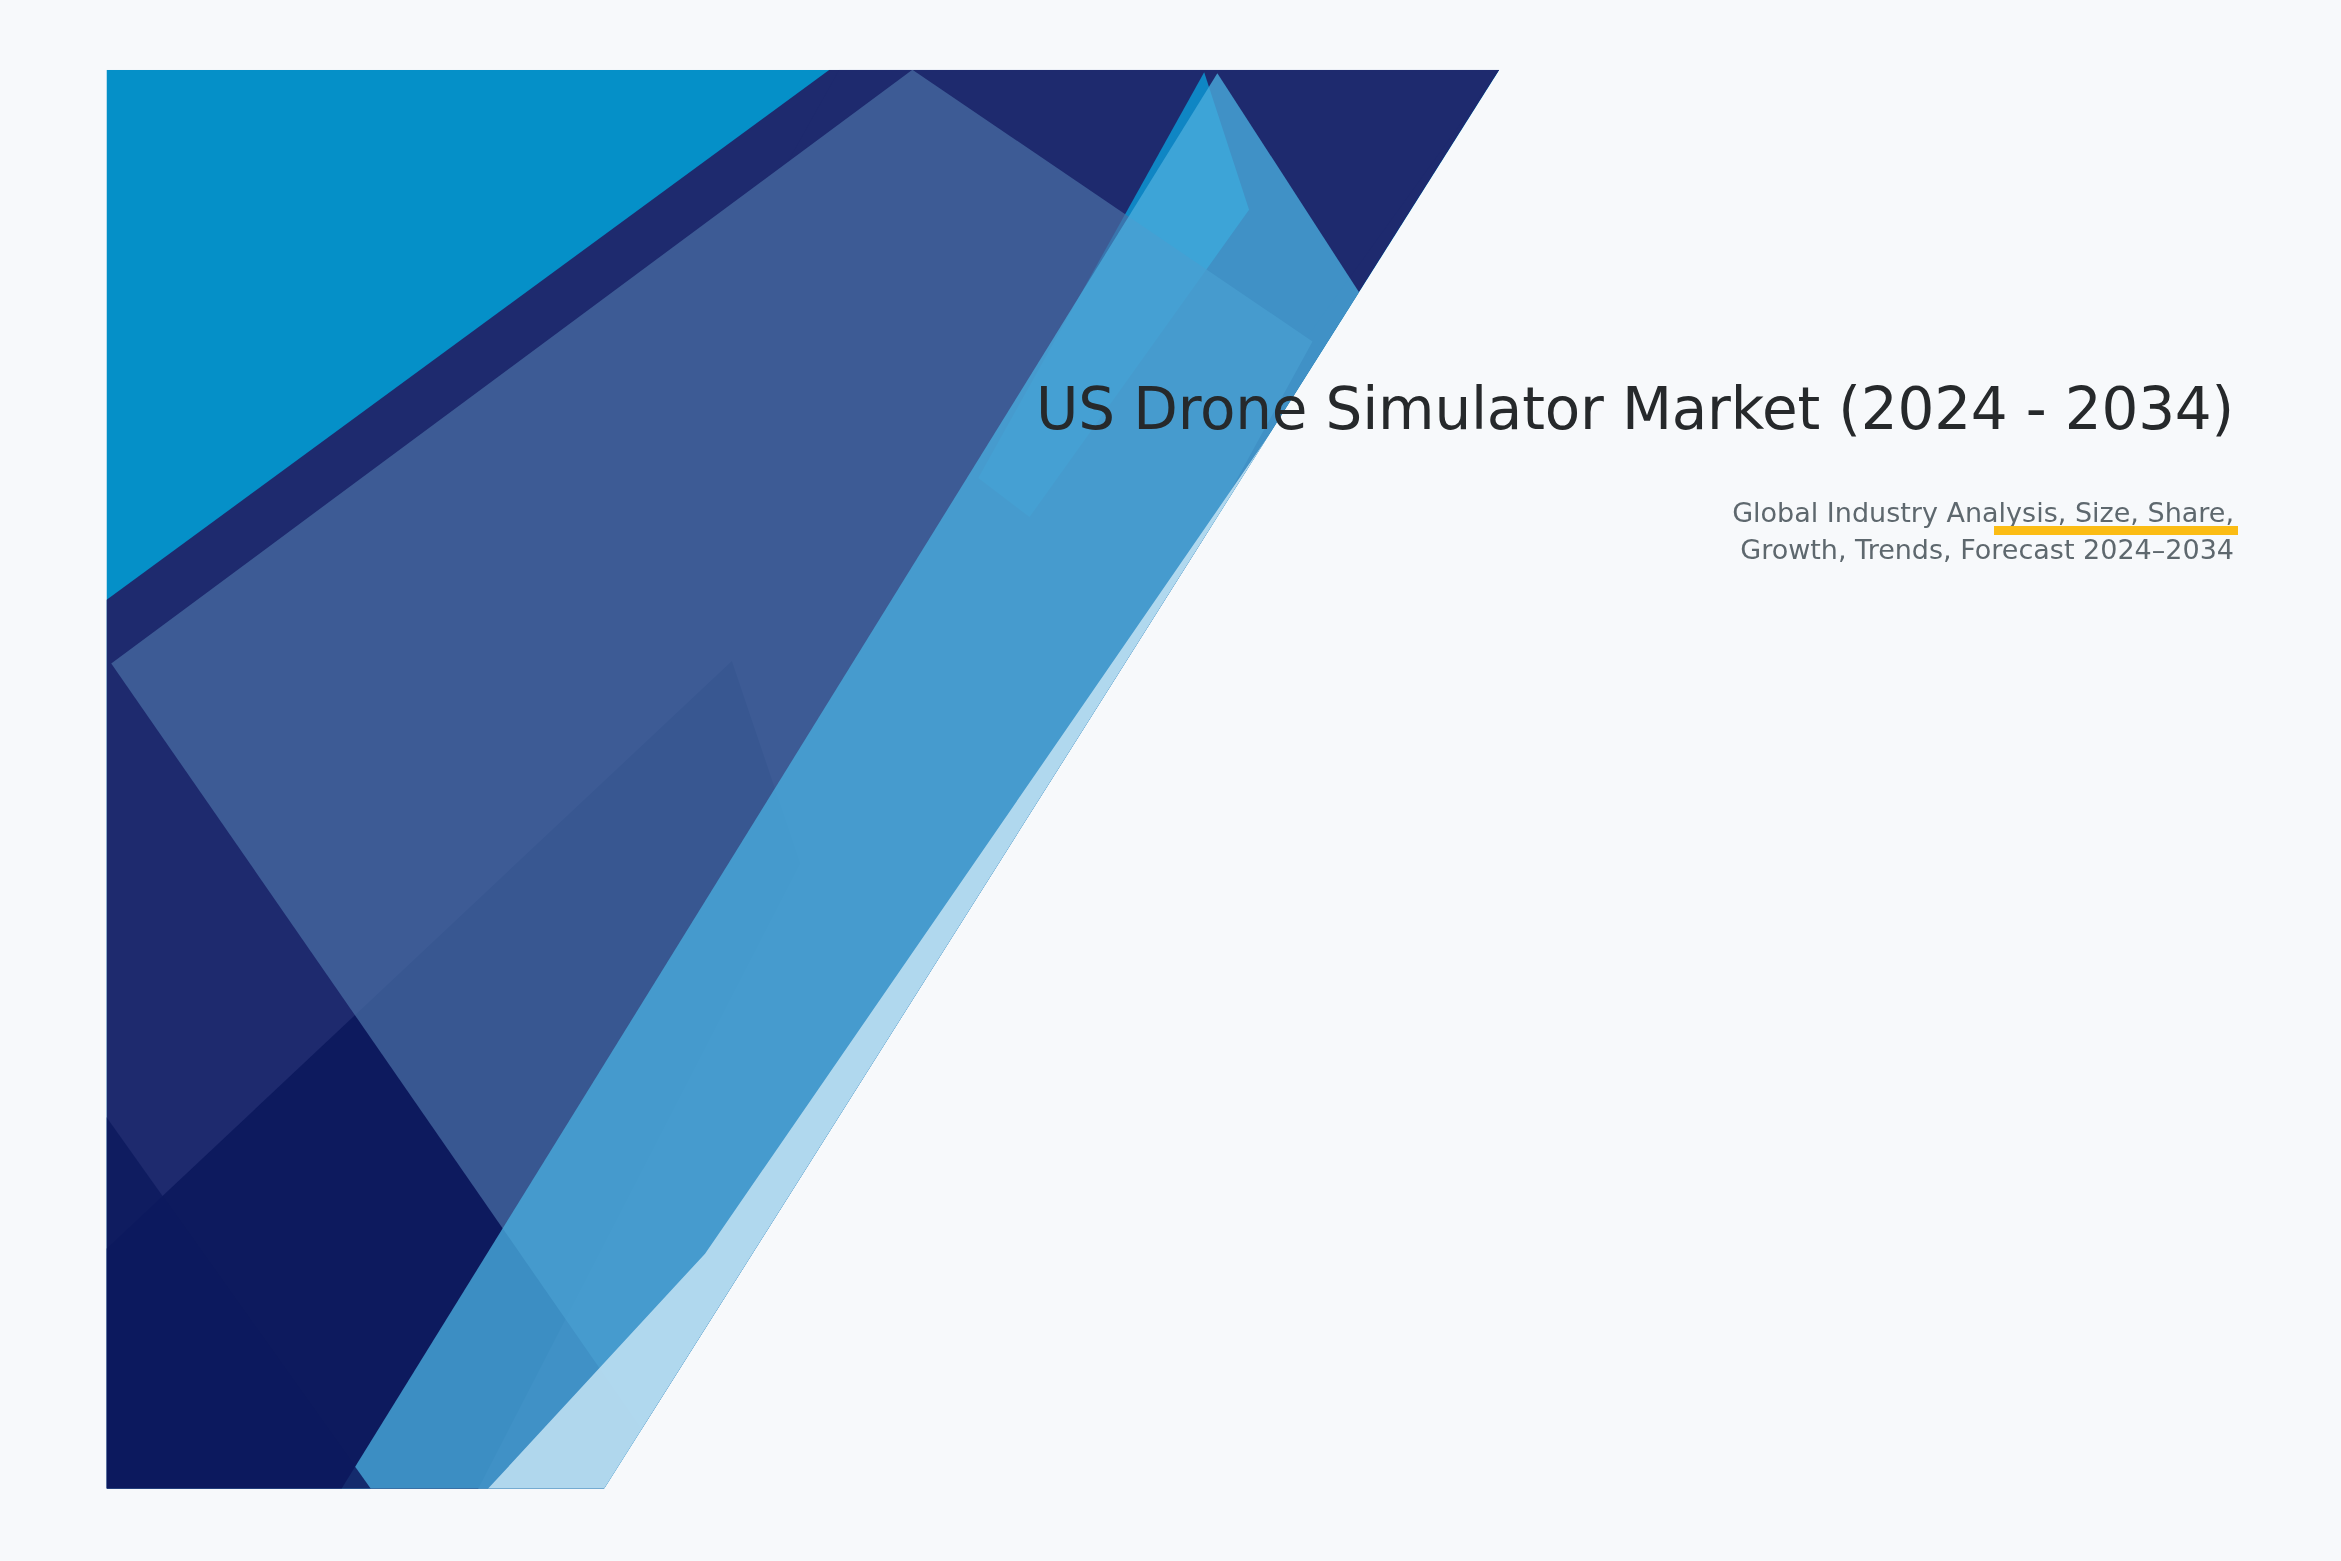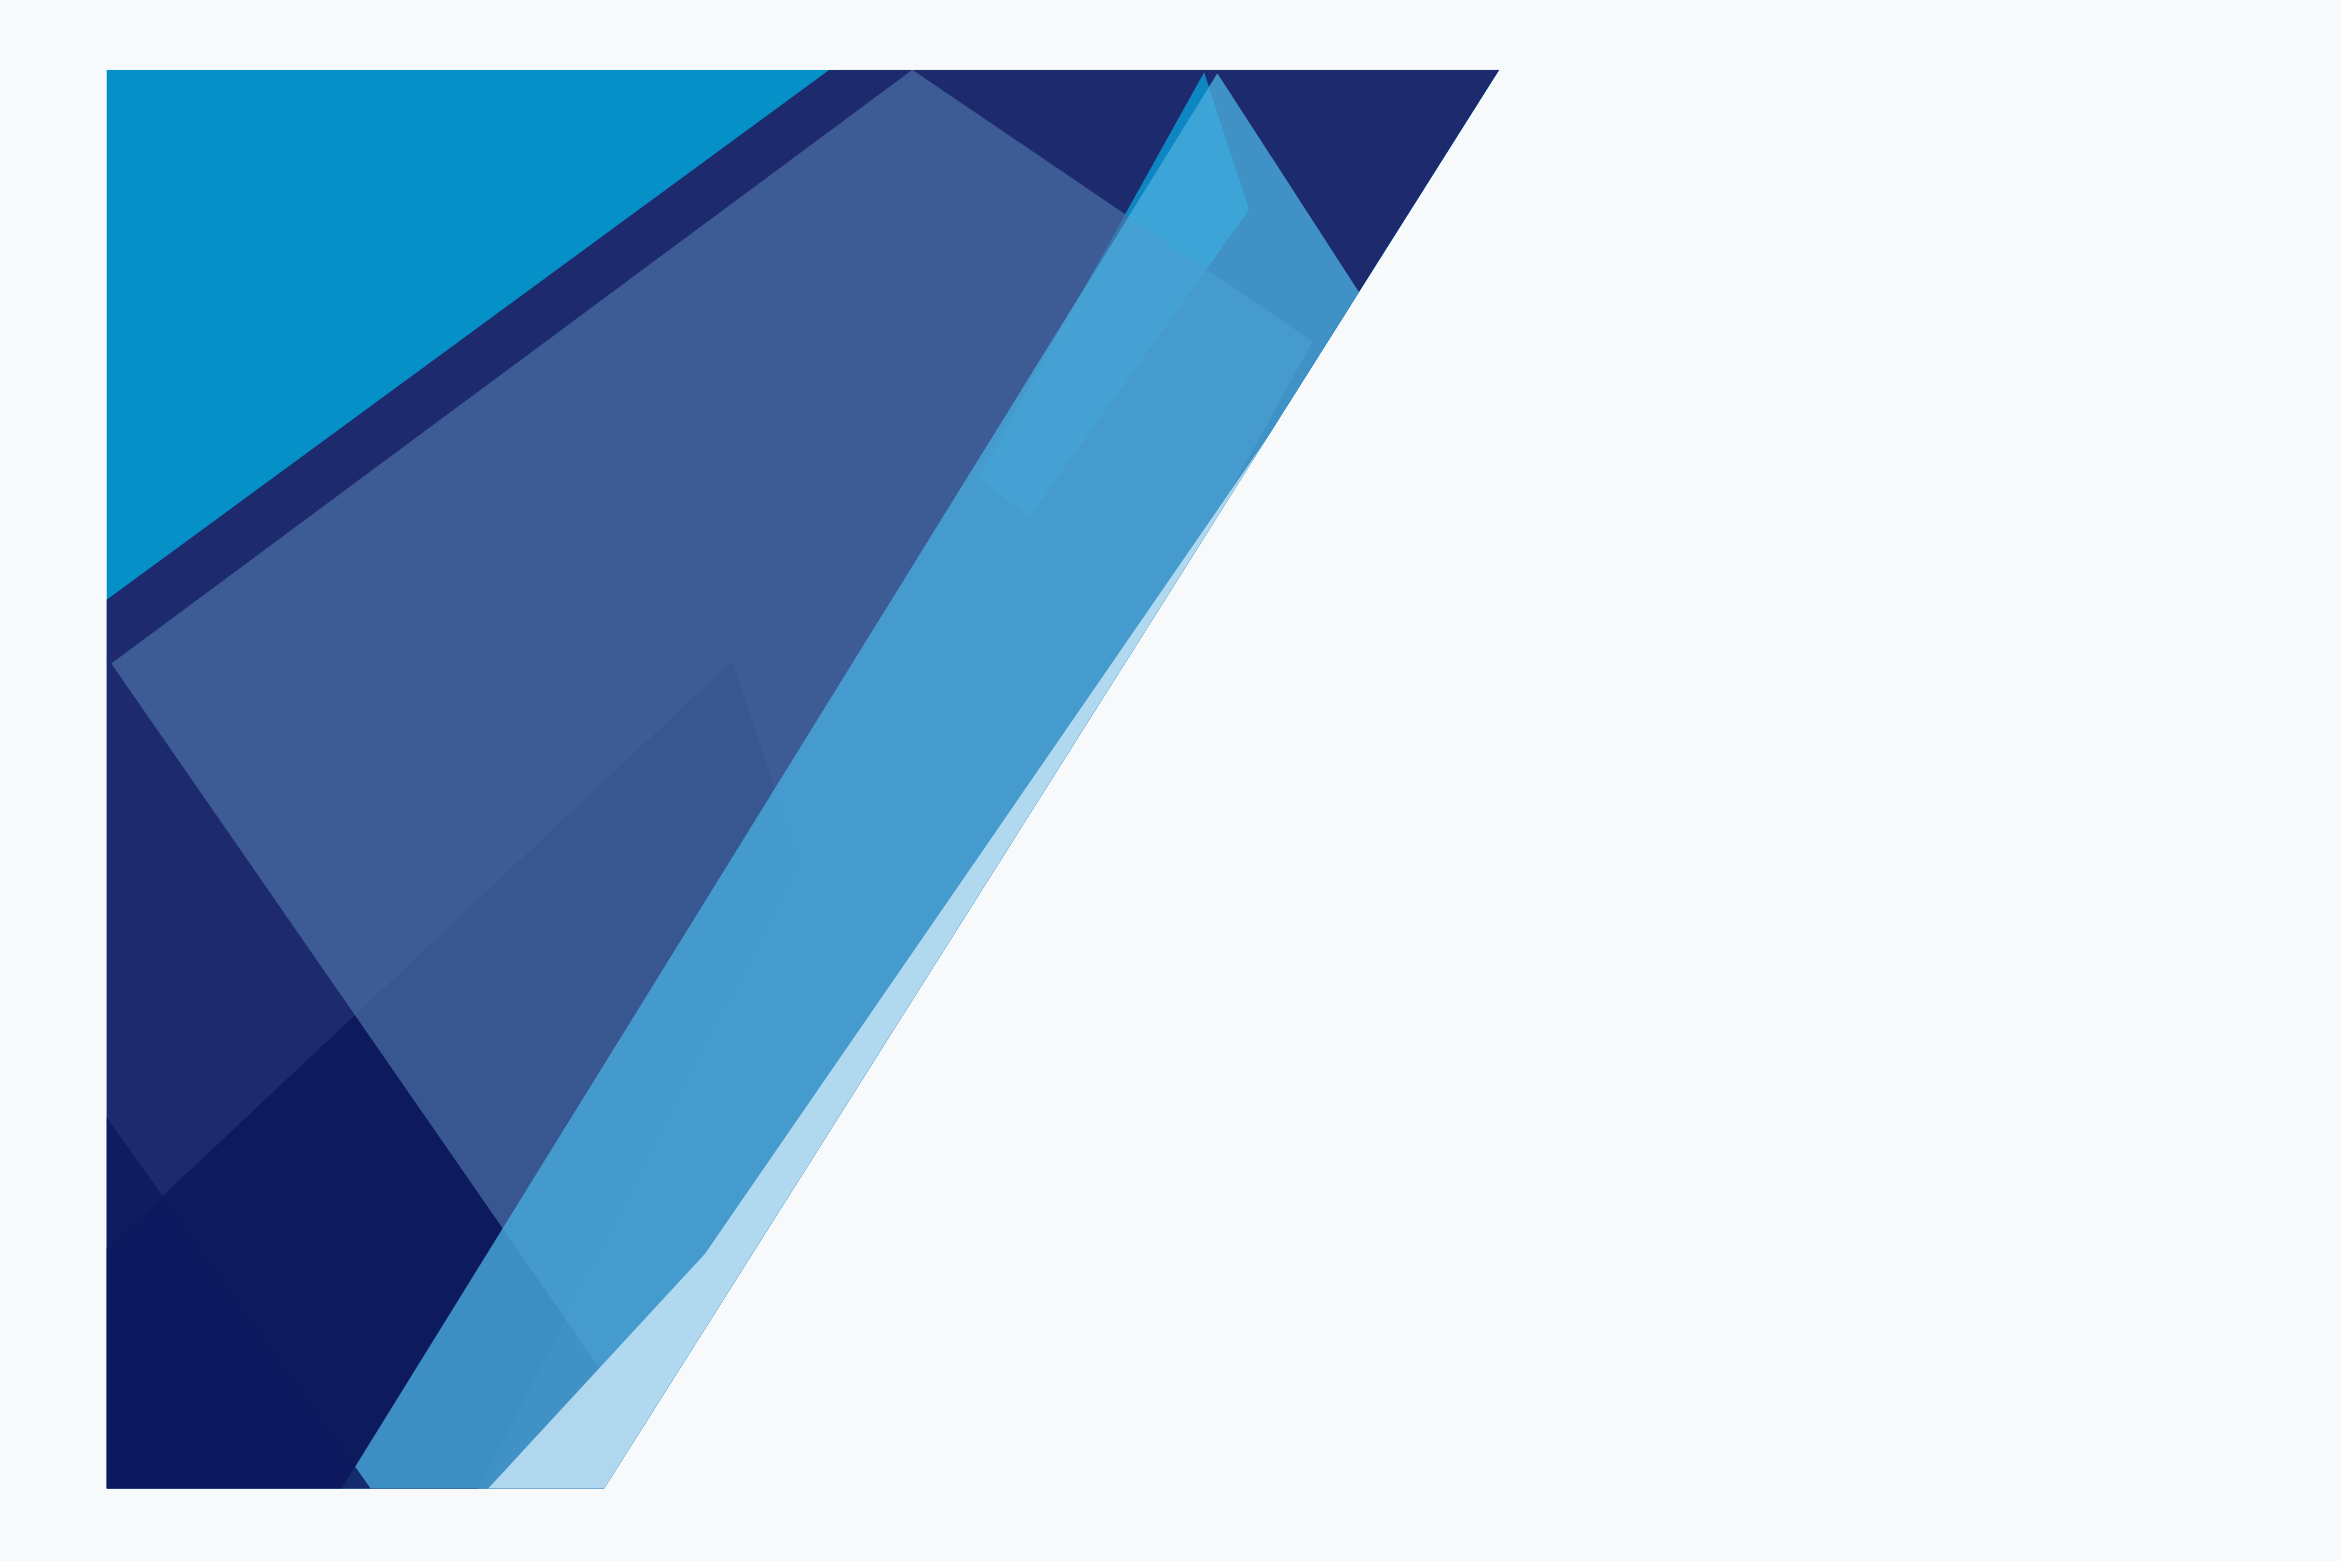--- a/index.html
+++ b/index.html
@@ -104,14 +104,27 @@
       <polygon points="1870,143 2690,700 1400,3052 228,1360" fill="#4a6fa5" fill-opacity="0.72"></polygon>
 
       <polygon points="2495,150 2870,730 1300,3052 700,3052" fill="#49abdc" fill-opacity="0.80"></polygon>
 
       <polygon points="2740,690 1445,2570 1000,3052 1690,3052 3030,860" fill="#bfe0f2" fill-opacity="0.88"></polygon>
 
       <polygon points="218,2290 760,3052 218,3052" fill="#0d1a5e" fill-opacity="0.85"></polygon>
     </g>
   </svg>
 
+  <div id="text-block">
+
+    <div id="title-wrap">
+      <span class="accent-bar"></span>
+      <h1 id="page-title">US Drone Simulator Market (2024 - 2034)</h1>
+    </div>
+
+    <p id="page-subtitle">
+      <span class="sub-line">Global Industry Analysis, Size, Share,</span>
+      <span class="sub-line">Growth, Trends, Forecast 2024–2034</span>
+    </p>
+
+  </div>
 </div>
 
 
 </body></html>

